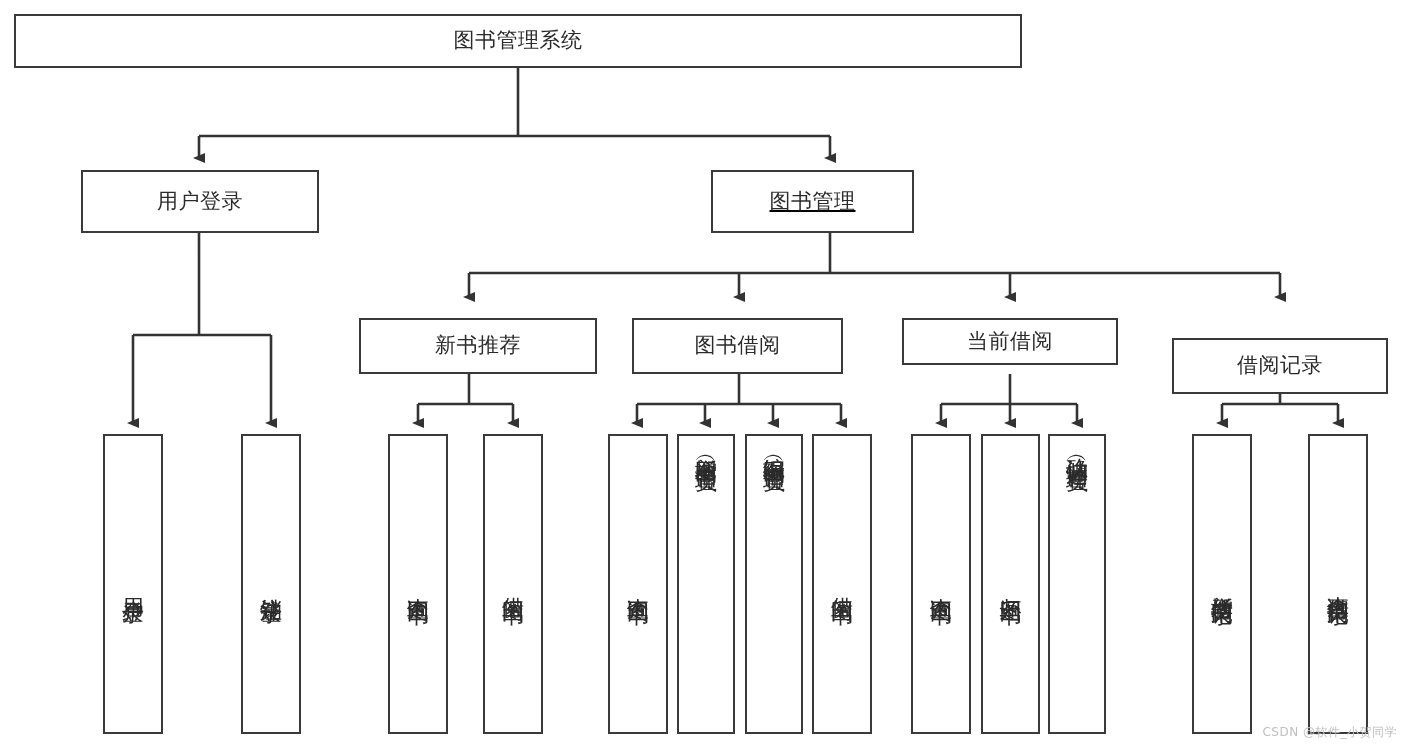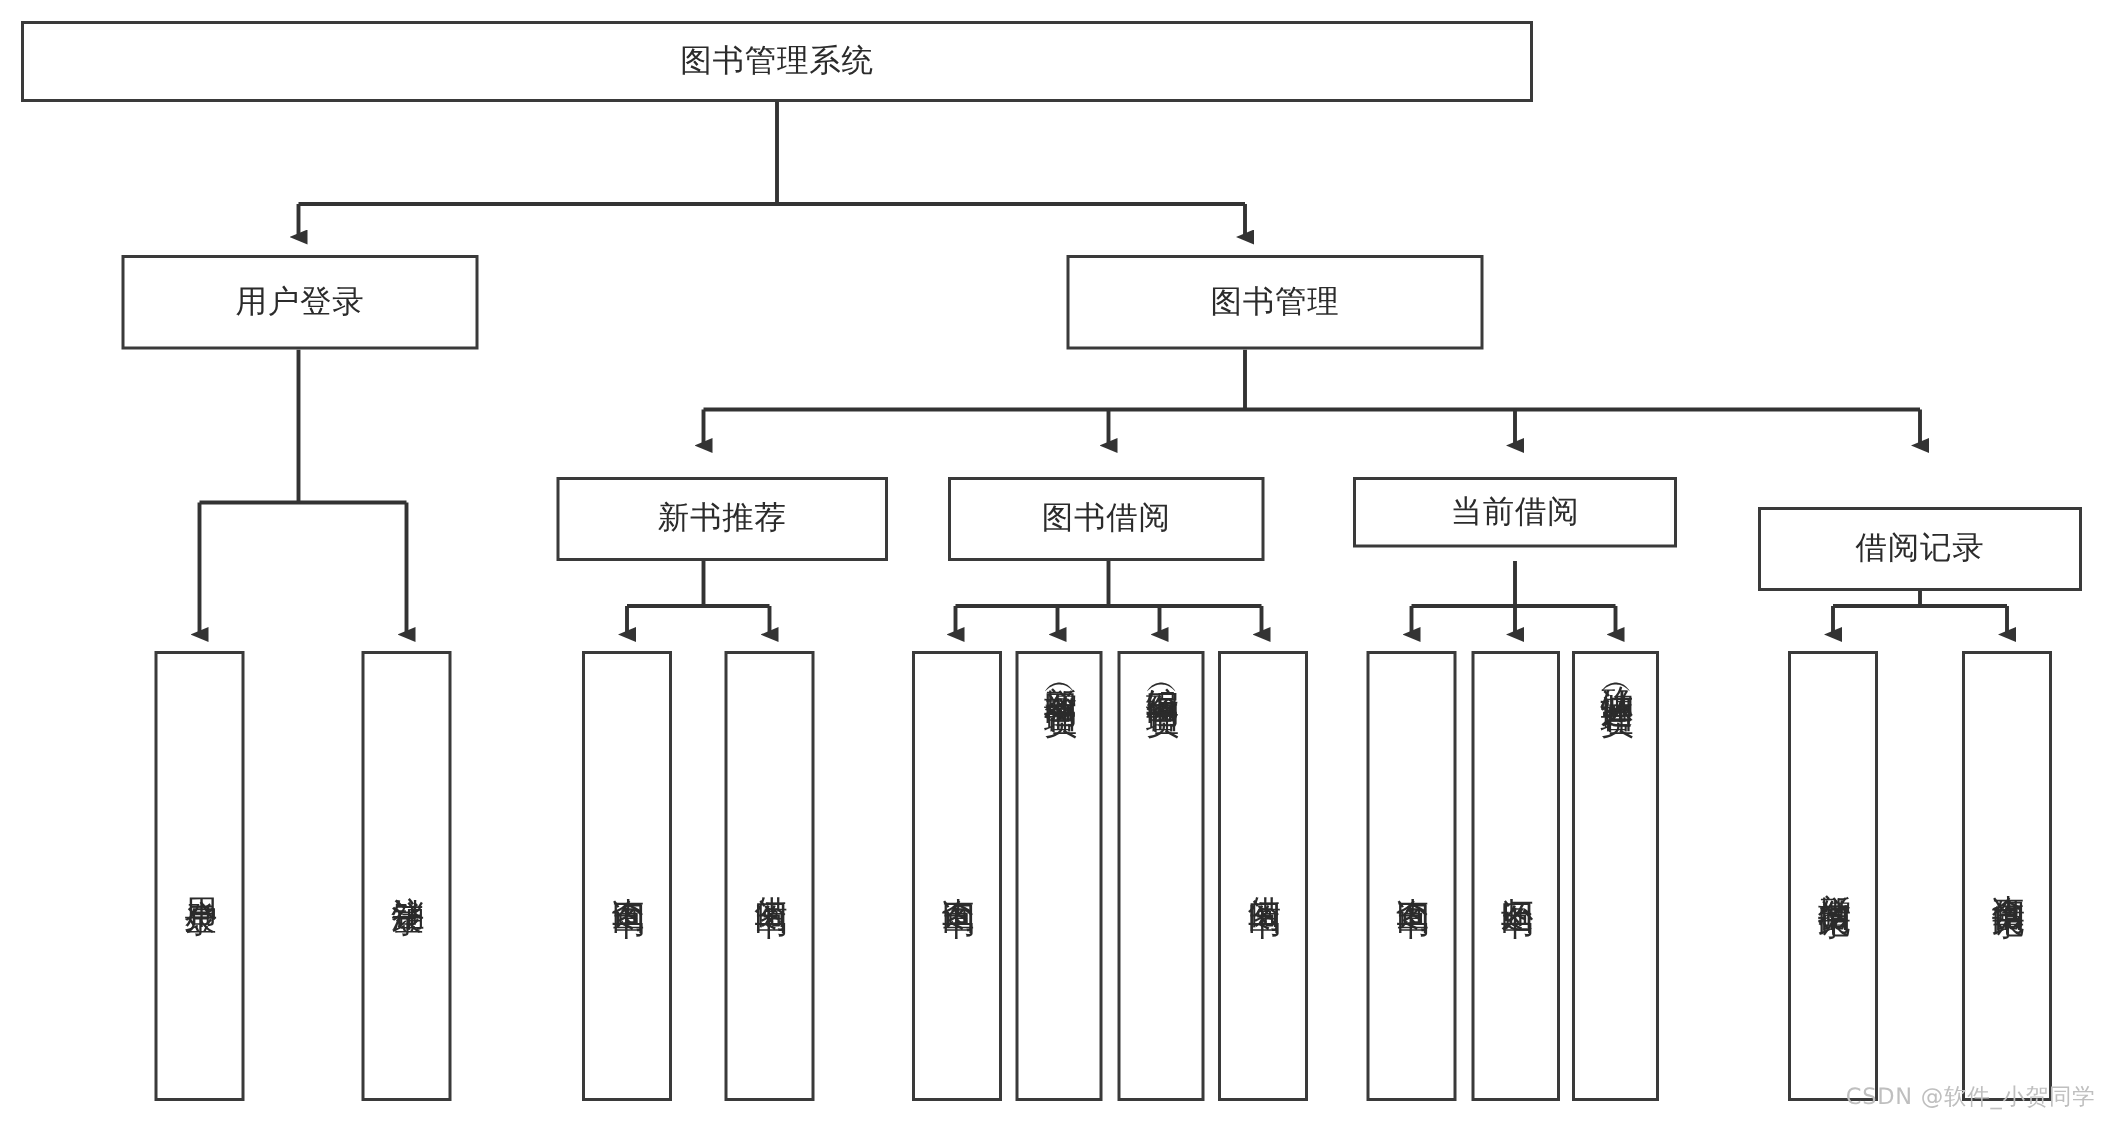--- a/index.html
+++ b/index.html
@@ -64,21 +64,21 @@
     margin-bottom: auto;
   }
   .node.vert.top .label {
     margin-top: 4px;
     margin-bottom: auto;
   }
   .watermark {
     position: absolute;
     right: 8px;
     bottom: 6px;
-    font-size: 15px;
+    font-size: 12px;
     color: #bfbfbf;
     white-space: nowrap;
     letter-spacing: 0.5px;
   }
 </style>
 </head>
 <body>
 
 <div id="canvas">
 
@@ -132,25 +132,25 @@
     </g>
   </svg>
 
   <div class="node horiz" style="left:14px; top:14px; width:1008px; height:54px;">
     <span class="label">图书管理系统</span>
   </div>
 
   <div class="node horiz" style="left:81px; top:170px; width:238px; height:63px;">
     <span class="label">用户登录</span>
   </div>
-  <div class="node horiz" style="left:711px; top:170px; width:278px; height:63px;">
+  <div class="node horiz" style="left:711px; top:170px; width:203px; height:63px;text-decoration:underline;">
     <span class="label">图书管理</span>
   </div>
 
-  <div class="node horiz" style="left:371px; top:318px; width:221px; height:56px;">
+  <div class="node horiz" style="left:359px; top:318px; width:238px; height:56px;">
     <span class="label">新书推荐</span>
   </div>
   <div class="node horiz" style="left:632px; top:318px; width:211px; height:56px;">
     <span class="label">图书借阅</span>
   </div>
   <div class="node horiz" style="left:902px; top:318px; width:216px; height:47px;font-family:Liberation Serif, serif;">
     <span class="label">当前借阅</span>
   </div>
   <div class="node horiz" style="left:1172px; top:318px; width:216px; height:56px;margin-top:20px;">
     <span class="label">借阅记录</span>

